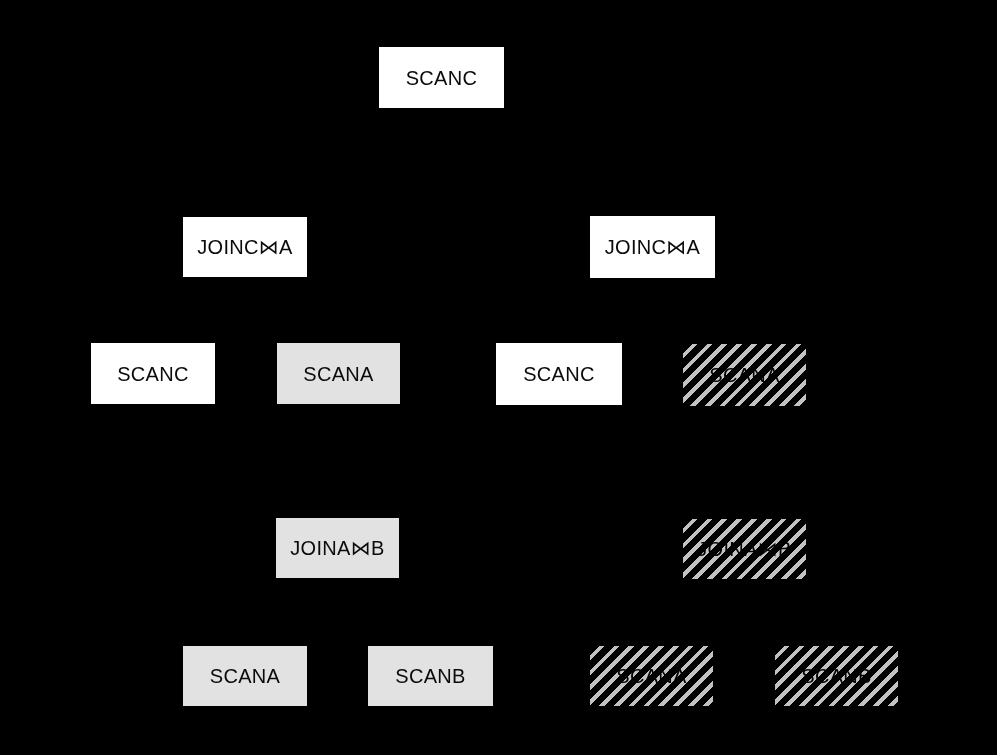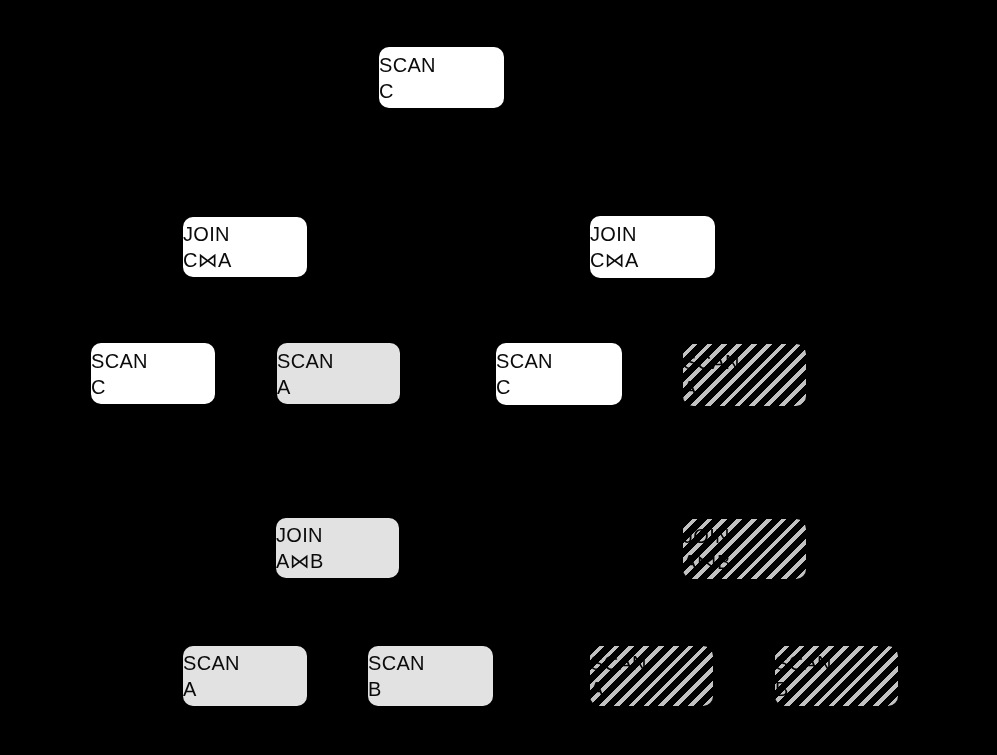--- a/index.html
+++ b/index.html
@@ -11,24 +11,24 @@
     position: relative;
     width: 997px;
     height: 755px;
     background: var(--bg, #000000);
     overflow: hidden;
     font-family: "Liberation Sans", "DejaVu Sans", sans-serif;
   }
   .node {
     position: absolute;
     box-sizing: border-box;
-    border-radius: 10px;
+    border-radius: 0;
     display: flex;
-    flex-direction: column;
-    align-items: flex-start;
+    flex-direction: row;
+    align-items: center;
     justify-content: center;
     text-align: center;
     font-size: 20px;
     line-height: 26px;
     color: #0b0b0b;
     letter-spacing: 0.3px;
   }
   .node.white  { background: var(--fill-white, #ffffff); }
   .node.gray   { background: var(--fill-gray, #e2e2e2); }
   .node.hatched {

